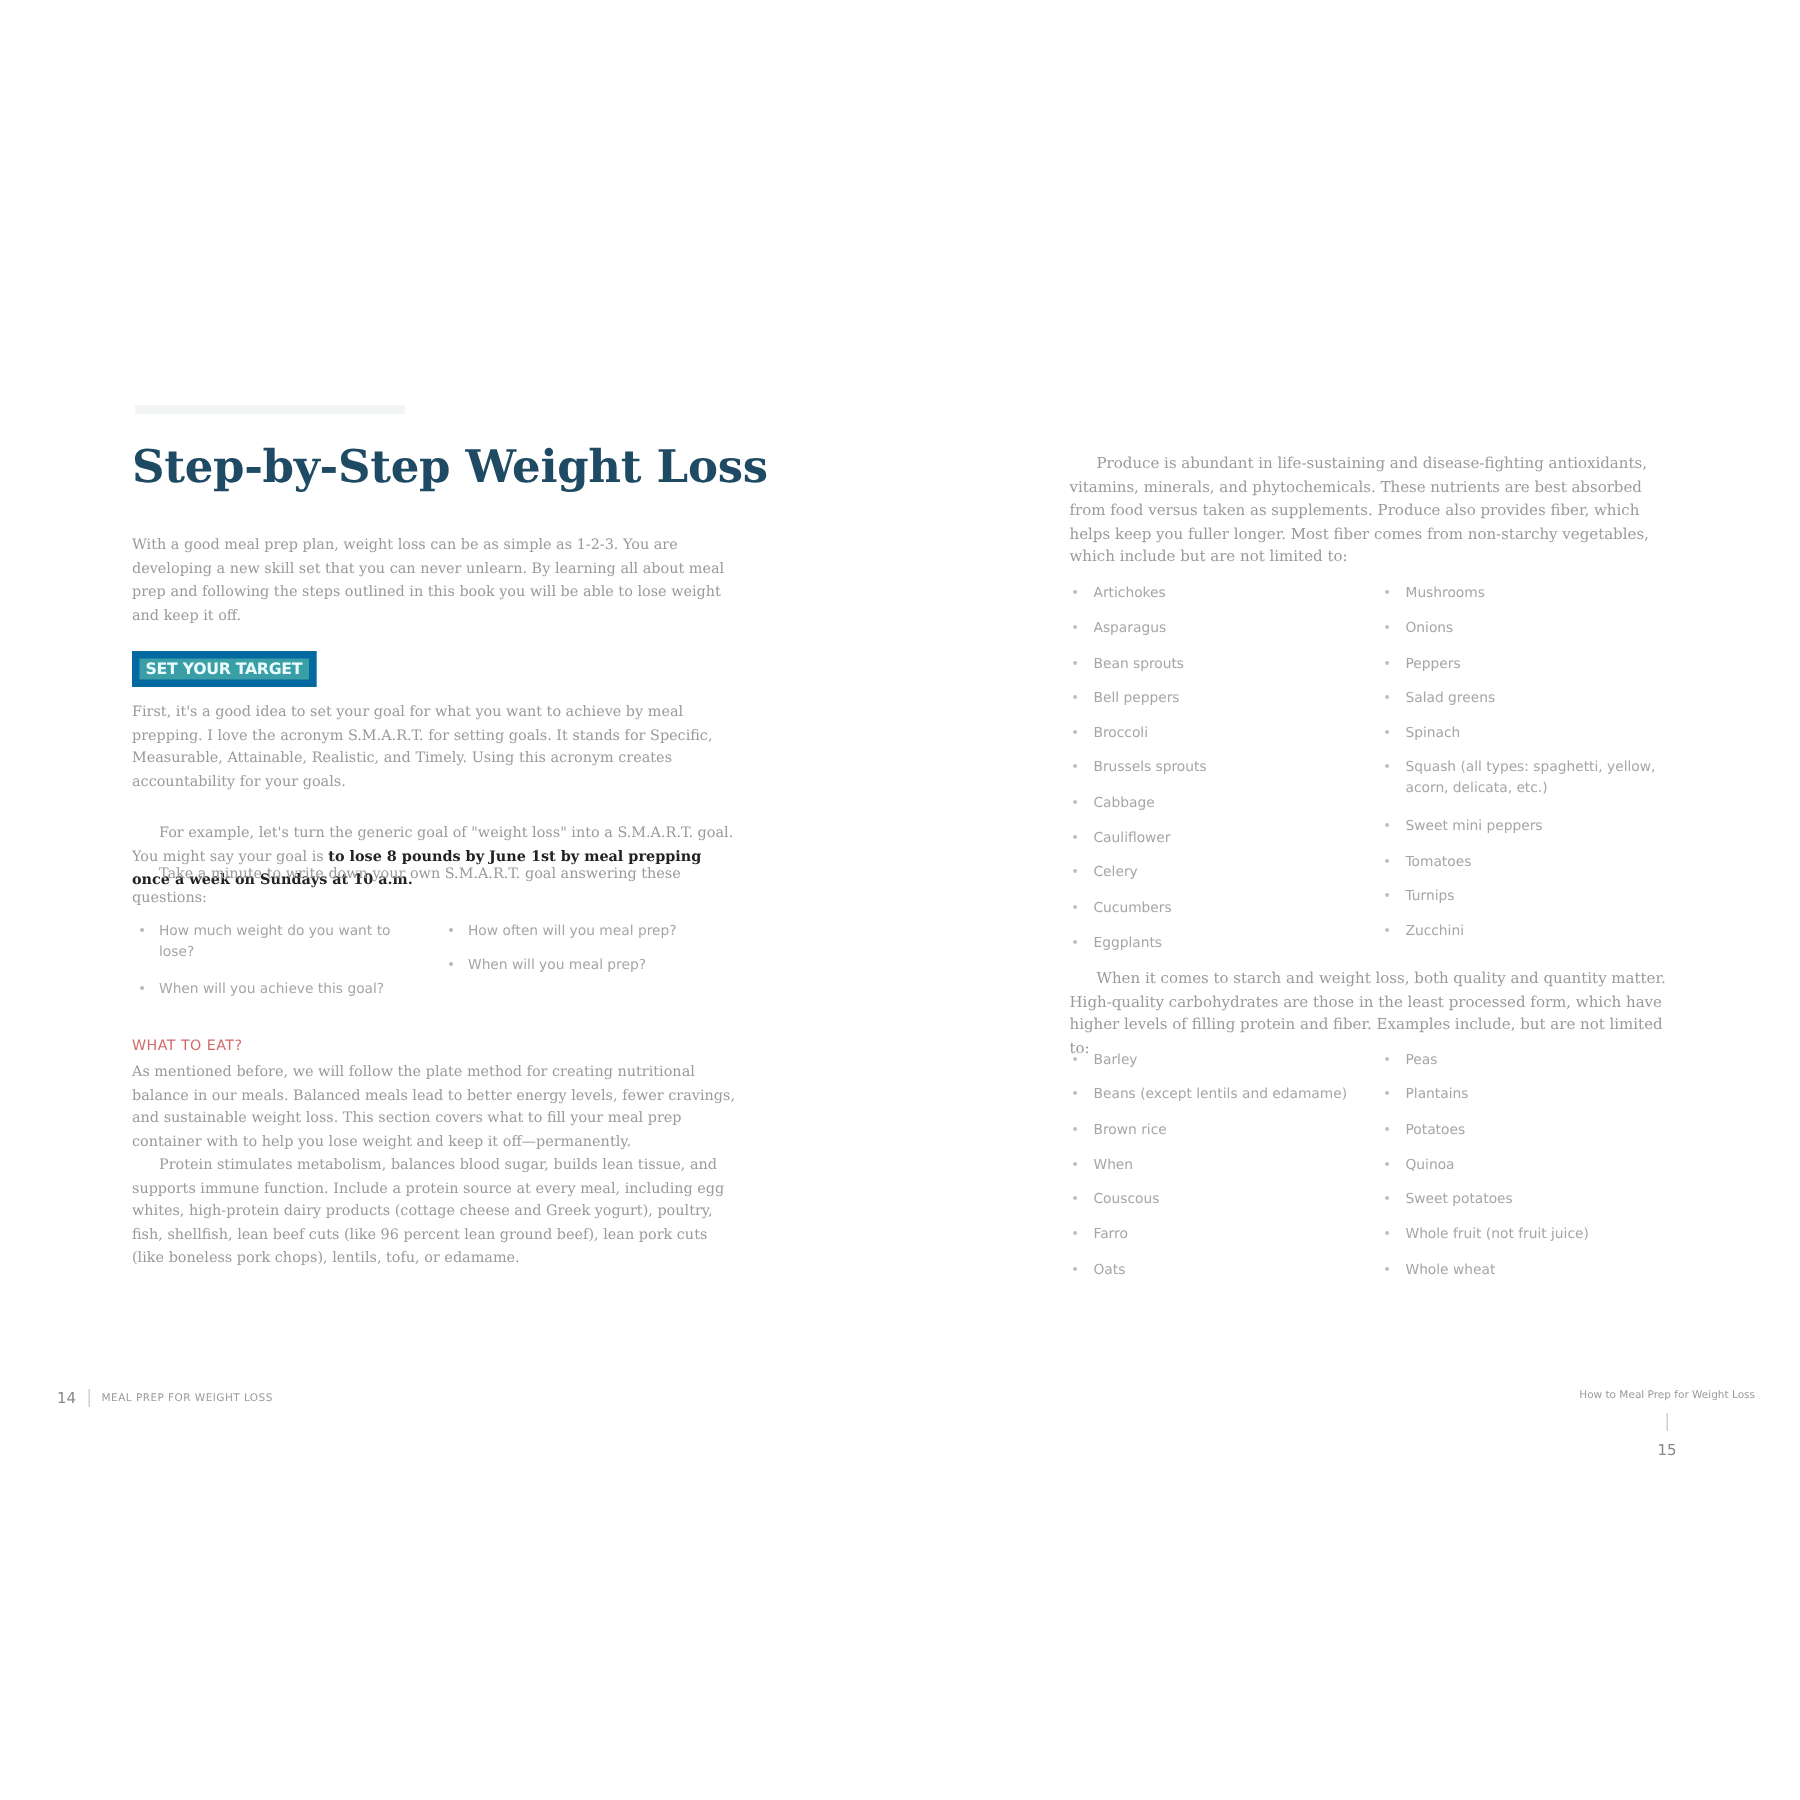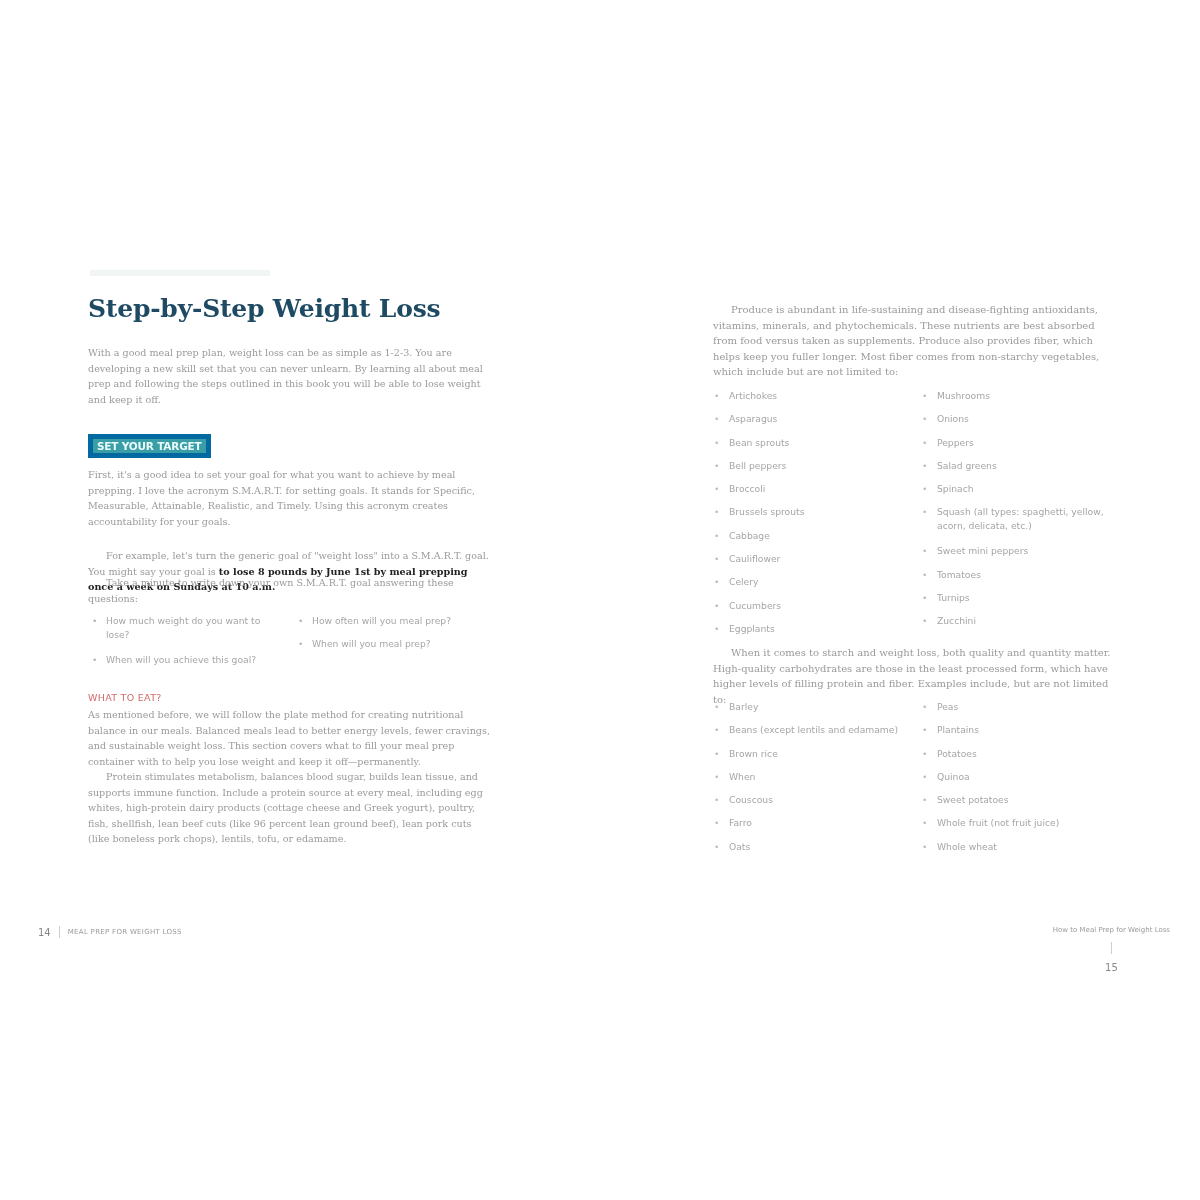--- a/index.html
+++ b/index.html
@@ -7,21 +7,21 @@
     width: 1200px; height: 1200px; background: #ffffff; position: relative; overflow: hidden;
     font-family: "DejaVu Serif", serif; color: #8a8a8a;
   }
   .page { position: absolute; top: 0; height: 1200px; }
   .left { left: 0; width: 600px; }
   .right { left: 600px; width: 600px; }
 
   .kicker { position: absolute; left: 90px; top: 270px; width: 180px; height: 6px; background: #f1f6f5; }
   .title {
     position: absolute; left: 88px; top: 294px; margin: 0;
-    font-family: "DejaVu Serif", serif; font-weight: bold; font-size: 25px;
+    font-family: "DejaVu Serif", serif; font-weight: bold; font-size: 30px;
     color: #1e4a63; letter-spacing: -0.2px;
   }
   .p { position: absolute; left: 88px; width: 405px; font-size: 9.6px; line-height: 15.5px; margin: 0; color: #9a9a9a; }
   .p .indent { display: inline-block; width: 18px; }
   .p b { color: #222; font-weight: bold; }
 
   .badge {
     position: absolute; left: 88px; top: 434px; padding: 1px 4px;
     background: #3a9ea6; color: #e9fbfc; font-family: "DejaVu Sans", sans-serif;
     font-weight: bold; font-size: 10.5px; letter-spacing: -0.2px; border: 5px solid #0369a1;
@@ -58,21 +58,21 @@
   .foot-left { left: 38px; align-items: center; }
   .foot-right { right: 30px; flex-direction: column; }
   .upper { text-transform: uppercase; letter-spacing: 0.3px; }
 </style>
 </head>
 <body>
 
 <div class="page left">
   <div class="kicker"></div>
   <h1 class="title">Step-by-Step Weight Loss</h1>
-  <p class="p" style="top:345px">With a good meal prep plan, weight loss can be as simple as 1-2-3. You are developing a new skill set that you can never unlearn. By learning all about meal prep and following the steps outlined in this book you will be able to lose weight and keep it off.</p>
+  <p class="p" style="top:356px">With a good meal prep plan, weight loss can be as simple as 1-2-3. You are developing a new skill set that you can never unlearn. By learning all about meal prep and following the steps outlined in this book you will be able to lose weight and keep it off.</p>
 
   <div class="badge">SET YOUR TARGET</div>
 
   <p class="p" style="top:467px">First, it's a good idea to set your goal for what you want to achieve by meal prepping. I love the acronym S.M.A.R.T. for setting goals. It stands for Specific, Measurable, Attainable, Realistic, and Timely. Using this acronym creates accountability for your goals.</p>
   <p class="p" style="top:548px"><span class="indent"></span><span>For example, let's turn the generic goal of "weight loss" into a S.M.A.R.T. goal. You might say your goal is </span><b>to lose 8 pounds by June 1st by meal prepping once a week on Sundays at 10 a.m.</b></p>
   <p class="p" style="top:575px"><span class="indent"></span><span>Take a minute to write down your own S.M.A.R.T. goal answering these questions:</span></p>
 
   <ul class="bullets q1">
     <li>How much weight do you want to lose?</li>
     <li>When will you achieve this goal?</li>

